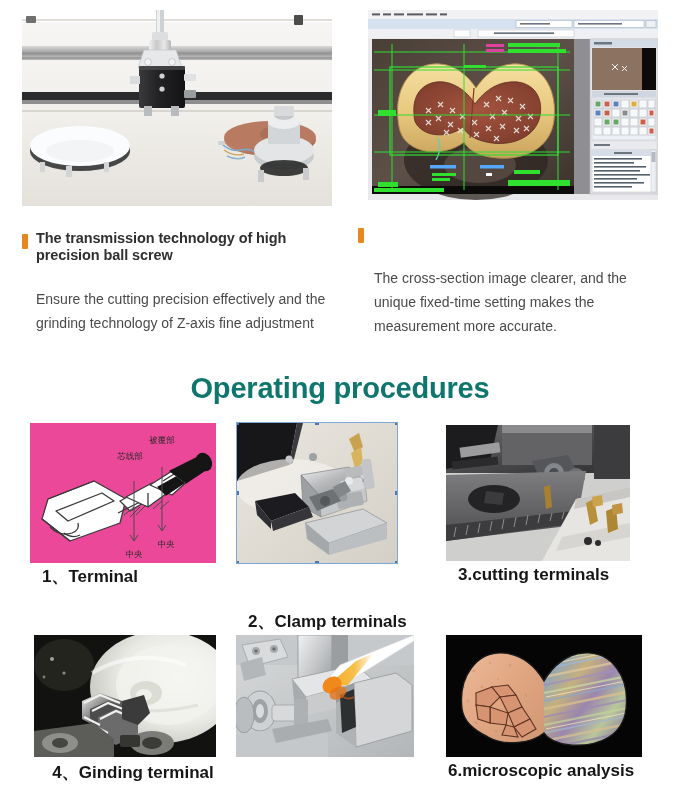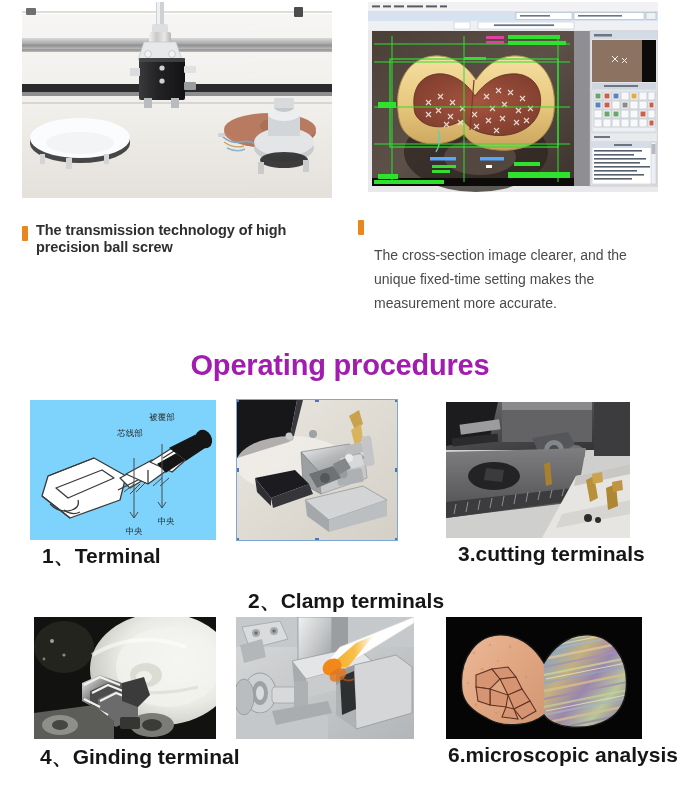--- a/index.html
+++ b/index.html
@@ -9,21 +9,21 @@
     font-family:"Liberation Sans", sans-serif;
     color:#3b3b3b;
     overflow:hidden;
     position:relative;
   }
 
   
   .features{
     display:flex;
     width:541px;
-    padding-top:2px;
+    padding-top:10px;
     box-sizing:border-box;
   }
   .feature-col{width:340px;box-sizing:border-box;}
   .feat-left{padding-left:22px;padding-right:12px;}
   .feat-right{padding-left:18px;padding-right:14px;}
 
   .photo-frame{
     width:310px;height:196px;
     overflow:hidden;position:relative;
     background:#ffffff;
@@ -37,60 +37,60 @@
   .accent-bar{
     width:6px;height:15px;flex:0 0 6px;
     margin-top:4px;margin-right:8px;
     border-radius:1px;
   }
   .feat-title{
     font-size:14.5px;font-weight:bold;color:#2f2f2f;
     line-height:17px;letter-spacing:-0.1px;
   }
   .feat-body{
-    margin-top:8px;margin-left:14px;
+    margin-top:23px;margin-left:14px;
     font-size:14px;color:#4a4a4a;line-height:24px;
   }
   .feat-right .feat-body{margin-left:16px;}
 
   
   .section-title{
     text-align:center;
-    font-size:29px;font-weight:bold;color:#a21caf;
+    font-size:29px;font-weight:bold;color:#0f766e;
     margin-top:34px;
     letter-spacing:-0.2px;
   }
 
   
   .proc-grid{
     margin-top:18px;
     display:grid;
     grid-template-columns:214px 214px 252px;
     justify-content:start;
     padding-left:12px;
     box-sizing:border-box;
   }
   .proc-cell{position:relative;}
   .proc-img-wrap{
     height:140px;
     display:flex;align-items:center;justify-content:flex-start;
   }
   .proc-cap{
-    font-size:21px;font-weight:bold;color:#161616;
+    font-size:17px;font-weight:bold;color:#161616;
     white-space:nowrap;
     margin-top:2px;
   }
   .cap-i1{padding-left:30px;}
   .cap-i2{padding-left:22px;margin-top:47px;}
   .cap-i3{padding-left:18px;}
   .cap-i4{padding-left:28px;text-align:center;}
   .cap-i5{padding-left:8px;}
   .cap-i6{padding-left:8px;}
 
-  .pbox{position:relative;overflow:hidden;background:#7dd3fc;}
+  .pbox{position:relative;overflow:hidden;background:#ec4899;}
   .pbox.sel{border:1px solid #7fa7d6;}
   .handle{
     position:absolute;width:4px;height:4px;background:#4a77b5;
   }
 
   
   .fill{position:absolute;inset:0;}
 </style>
 </head>
 <body>
@@ -200,20 +200,21 @@
         <path d="M202 140 q10 7 20 4" stroke="#c9a45f" stroke-width="1.4" fill="none"></path>
         <path d="M205 146 q10 5 18 1" stroke="#8fb4cf" stroke-width="1.4" fill="none"></path>
         <rect x="196" y="131" width="7" height="4" rx="1" fill="#cfd2d4"></rect>
       </svg>
     </div>
 
     <div class="feat-head">
       <div class="accent-bar" style="background:#E8871E"></div>
       <div class="feat-title">The transmission technology of high precision ball screw</div>
     </div>
+    <div class="feat-body">Ensure the cutting precision effectively and the grinding technology of Z-axis fine adjustment</div>
   </div>
 
   <div class="feature-col feat-right">
 
     <div class="photo-frame right">
       <svg class="fill" viewBox="0 0 290 190" preserveAspectRatio="none">
         <defs>
           <linearGradient id="micBg" x1="0" y1="0" x2="1" y2="1">
             <stop offset="0" stop-color="#4a3f37"></stop>
               <stop offset="0.5" stop-color="#5d5049"></stop>

